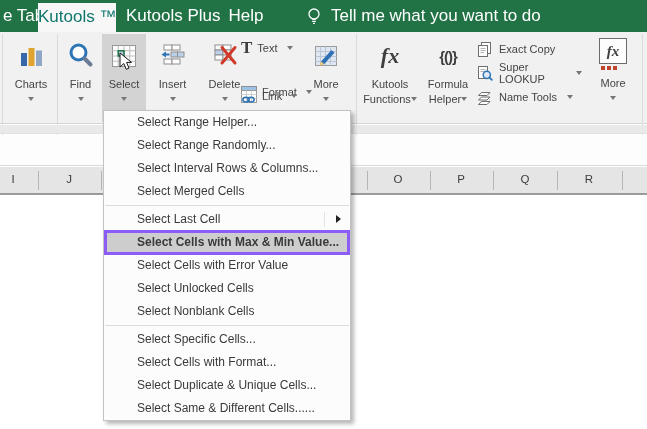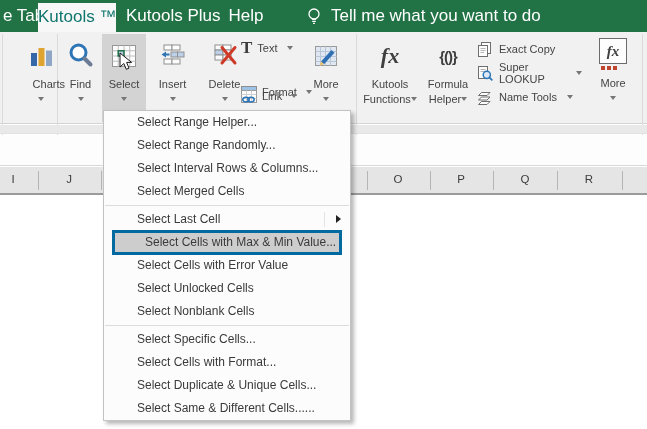--- a/index.html
+++ b/index.html
@@ -42,21 +42,21 @@
   .colletter{position:absolute;top:6px;transform:translateX(-50%);font-size:11.5px;color:#3c3c3c;cursor:default;}
   .coltick{position:absolute;top:4px;height:19px;width:1px;background:#b5b5b5;}
   .gridbody{position:absolute;left:0;top:195px;width:647px;height:234px;background:#ffffff;}
 
   
   .menu{position:absolute;left:103px;top:110px;width:248px;background:#fcfcfc;border:1px solid #c3c3c3;
         box-shadow:3px 3px 4px rgba(0,0,0,0.28);z-index:10;box-sizing:border-box;}
   .mi{height:23px;line-height:23px;padding-left:33px;font-size:12px;color:#3a3a3a;position:relative;white-space:nowrap;cursor:default;}
   .msep{height:5px;position:relative;}
   .msep::after{content:"";position:absolute;left:1px;right:1px;top:2px;height:1px;background:#dcdcdc;}
-  .mi.hl{box-sizing:border-box;height:25px;line-height:19px;padding-left:30px;background:#cdcdcd;border:3px solid #0369a1;margin:-1px 8px;}
+  .mi.hl{box-sizing:border-box;height:25px;line-height:19px;padding-left:30px;background:#cdcdcd;border:3px solid #8b5cf6;margin:-1px 0;font-weight:bold;}
   .subarrow{position:absolute;right:9px;top:7px;width:0;height:0;border-top:4.5px solid transparent;border-bottom:4.5px solid transparent;border-left:5px solid #222;}
   .subline{position:absolute;right:25px;top:4px;bottom:4px;width:1px;background:#e3e3e3;}
 
   .cursor{position:absolute;left:119px;top:52px;z-index:20;}
 </style>
 </head>
 <body>
 
 <div id="screen">
 
@@ -76,21 +76,21 @@
     </div>
   </div>
 
   <div class="ribbon">
 
     <div class="rsep" style="left:2px;"></div>
     <div class="rsep" style="left:57px;"></div>
     <div class="rsep" style="left:356px;"></div>
     <div class="rsep" style="left:642px;"></div>
 
-    <div class="bigbtn" style="left:17px;width:48px;text-align:right;">
+    <div class="bigbtn" style="left:7px;width:48px;">
       <div class="icn">
         <svg width="32" height="32" viewBox="0 0 32 32">
           <rect x="6" y="13" width="6" height="13" fill="#3667a9"></rect>
           <rect x="13.5" y="8" width="6" height="18" fill="#dfa430"></rect>
           <rect x="21" y="10.5" width="6" height="15.5" fill="#8fa7c6"></rect>
         </svg>
       </div>
       <div class="lbl">Charts</div>
       <div class="caret"></div>
     </div>

